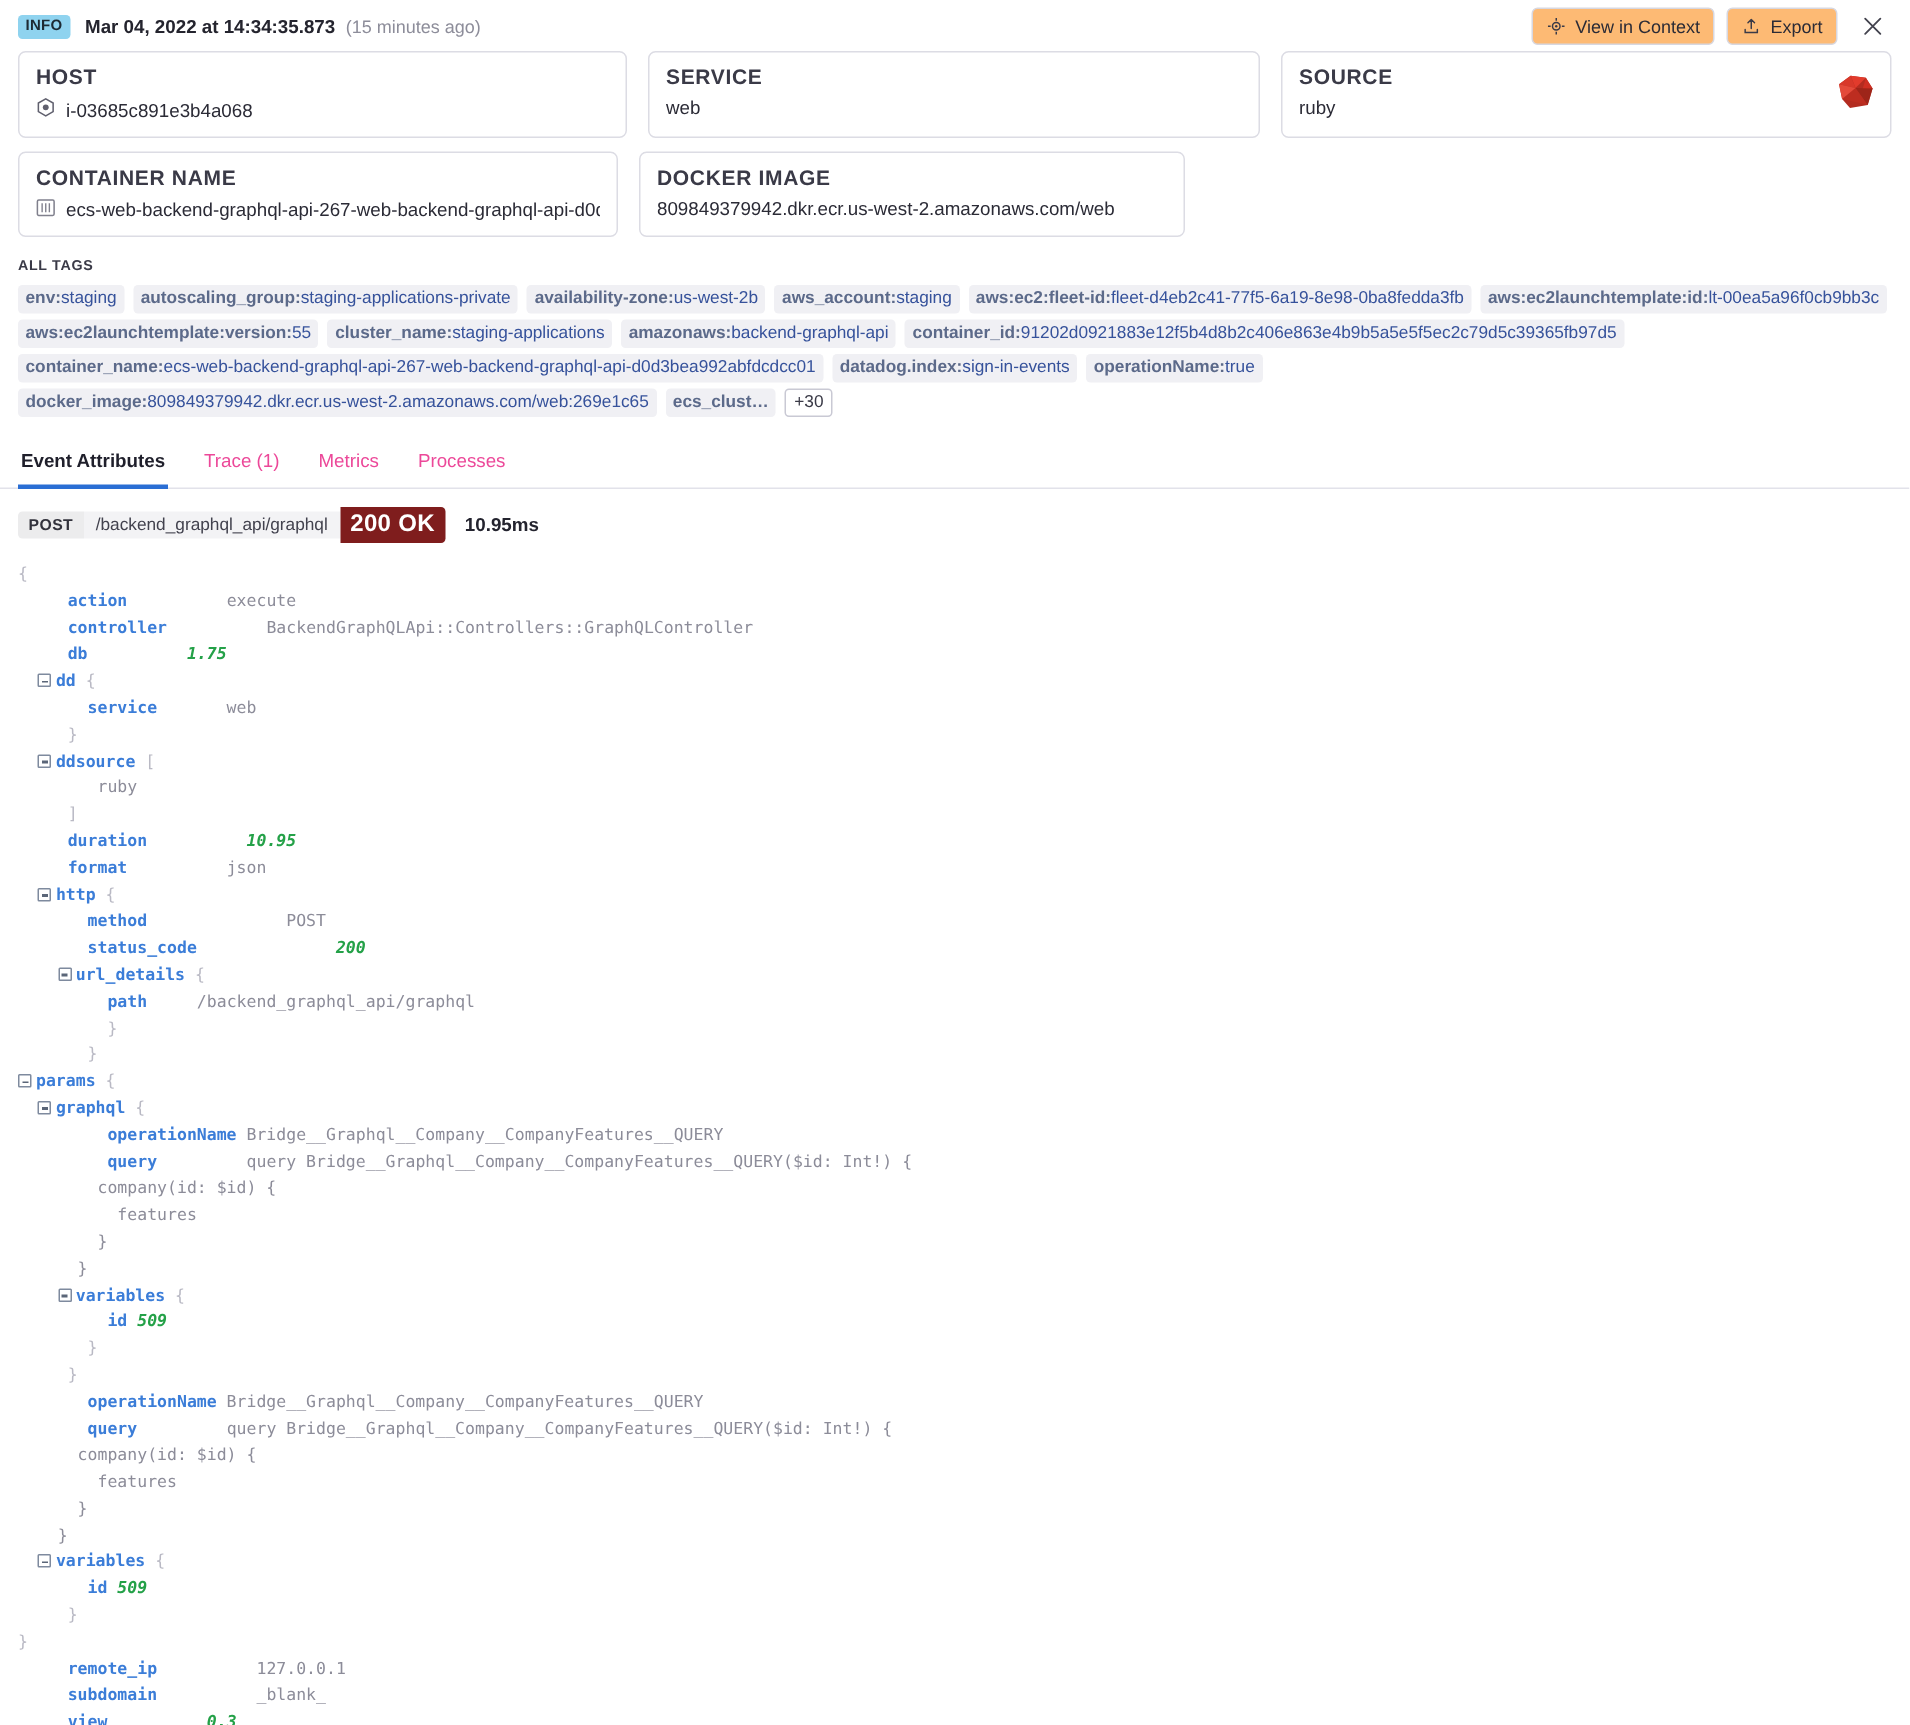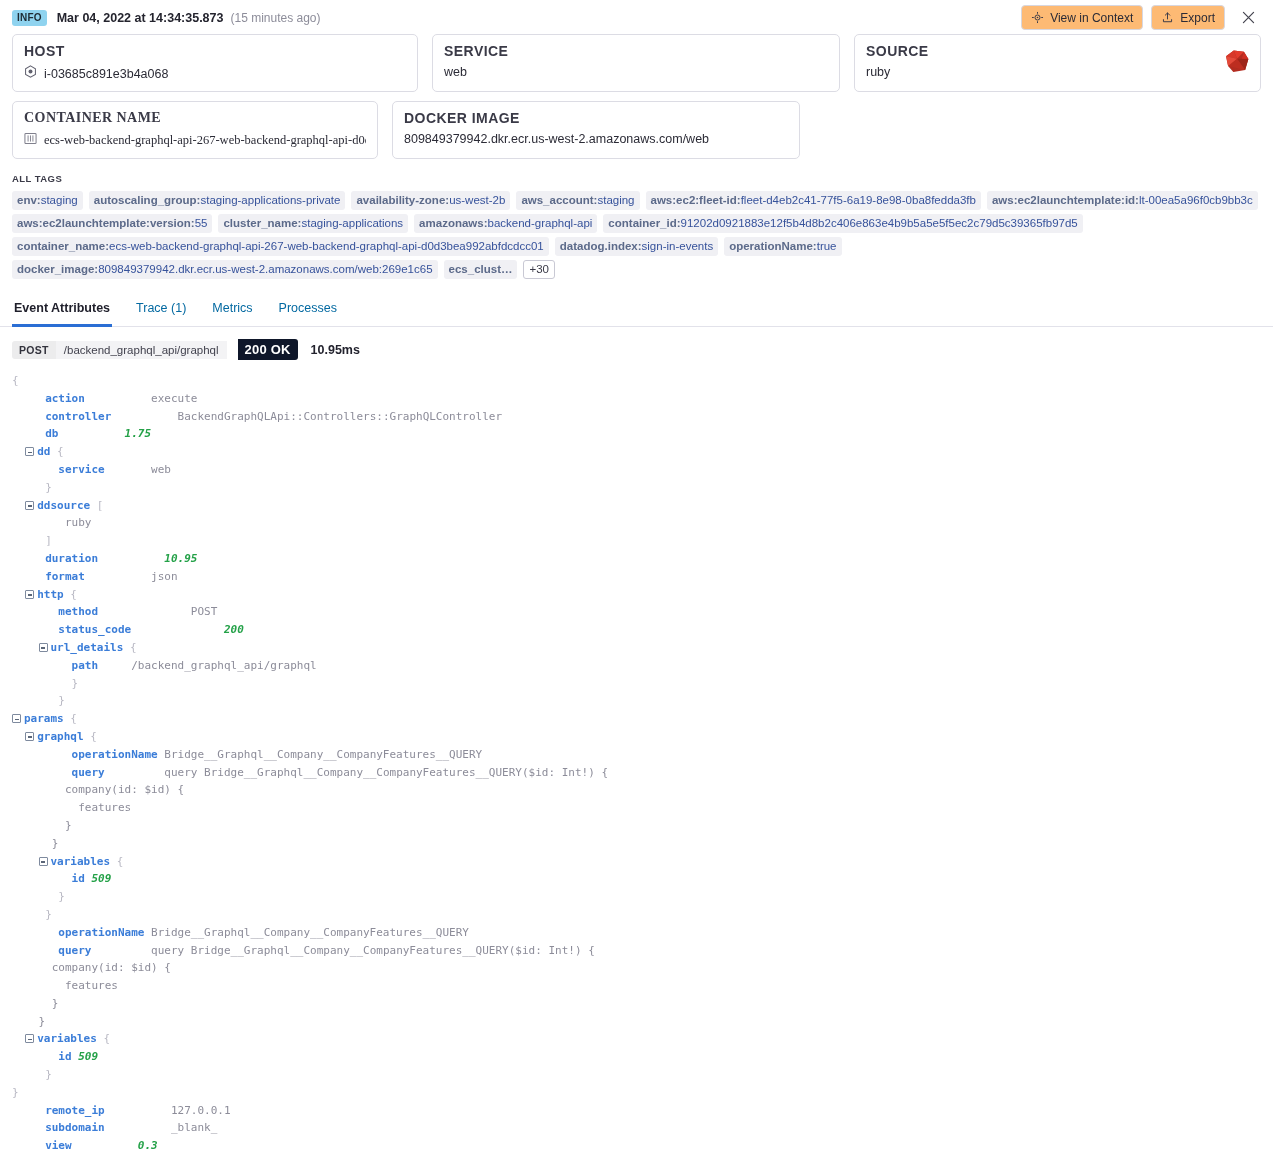--- a/index.html
+++ b/index.html
@@ -87,22 +87,22 @@
   }
   .card-value {
     font-size: 12.5px;
     color: #2b2b36;
     display: flex; align-items: center; gap: 7px;
     white-space: nowrap; overflow: hidden;
   }
   .card-host { width: 406px; }
   .card-service { width: 408px; }
   .card-source { flex: 1 1 auto; }
-  .card-container { width: 366px; font-family: Liberation Serif, serif; }
-  .card-docker { width: 408px; }
+  .card-container { width: 400px; }
+  .card-docker { width: 364px; }
 
   .ruby-icon {
     position: absolute; right: 10px; top: 50%;
     transform: translateY(-50%);
   }
 
   
   .tags-wrap { padding: 0 12px; margin-top: 14px; }
   .tags-title {
     font-size: 9.5px; font-weight: bold; letter-spacing: .45px;
@@ -138,21 +138,21 @@
   
   .tabs {
     margin-top: 18px;
     border-bottom: 1px solid #e2e2ea;
     display: flex;
     padding: 0 12px;
     gap: 22px;
   }
   .tab {
     font-size: 12.5px;
-    color: #0369a1;
+    color: #ec4899;
     padding: 4px 2px 9px 2px;
     cursor: pointer;
     border-bottom: 3px solid transparent;
     margin-bottom: -1px;
   }
   .tab.active {
     color: #1f1f2b;
     font-weight: bold;
     border-bottom-color: #2a6ed4;
   }
@@ -173,28 +173,27 @@
     border-radius: 3px 0 0 3px;
   }
   .req-path {
     background: #f3f3f5;
     color: #42424e;
     font-size: 11.5px;
     padding: 3px 8px;
     font-family: "Liberation Sans", sans-serif;
   }
   .req-status {
-    background: #0f172a;
+    background: #7f1d1d;
     color: #fff;
     font-weight: bold;
-    font-size: 13px;
+    font-size: 16px;
     padding: 3px 7px;
     border-radius: 0 3px 3px 0;
     letter-spacing: .2px;
-    margin-left: 11px;
   }
   .req-dur {
     font-weight: bold;
     font-size: 12.5px;
     color: #23232e;
     margin-left: 13px;
   }
 
   
   .json {

